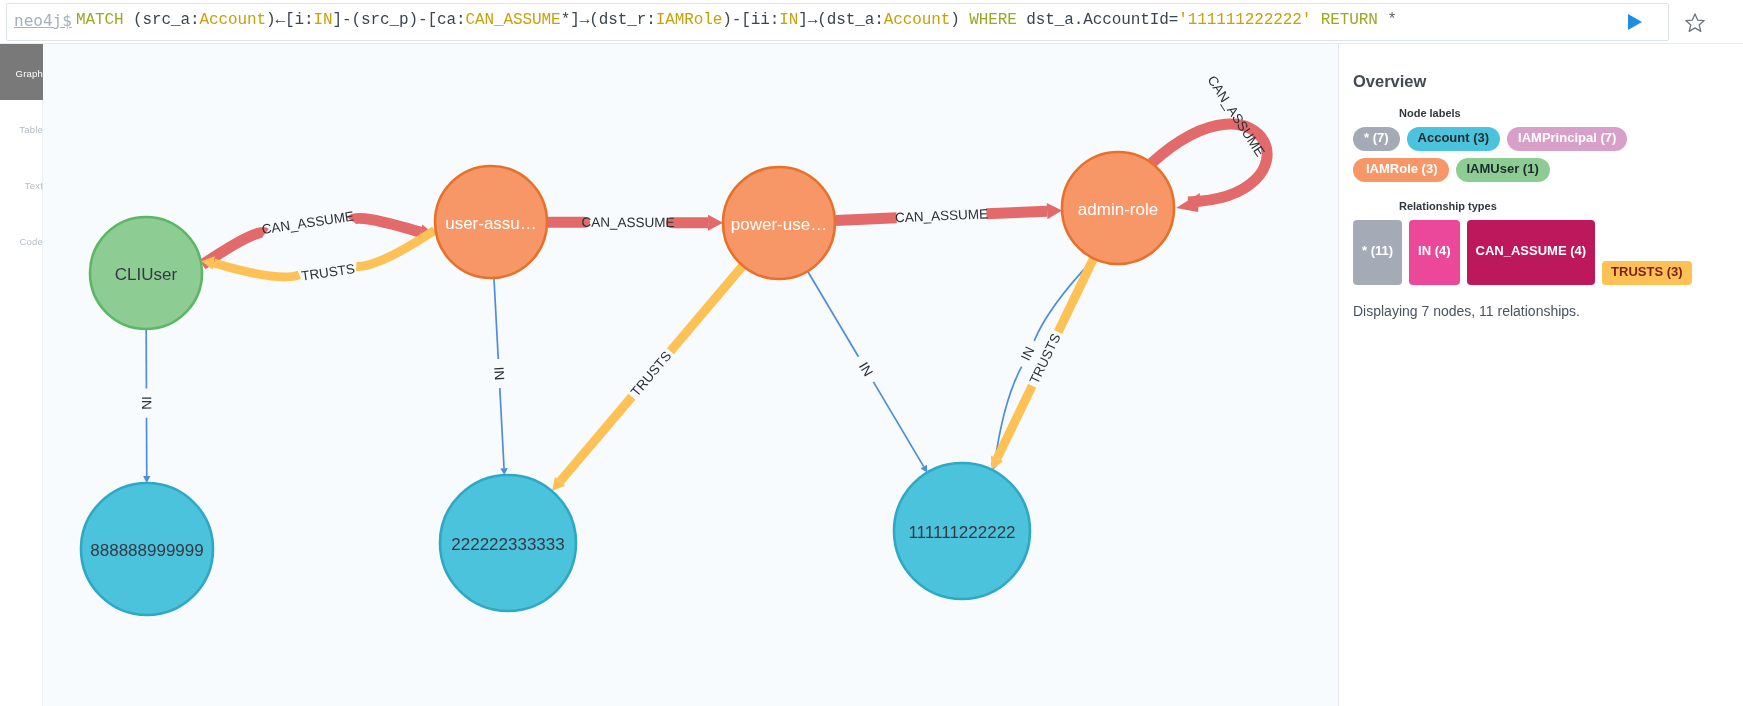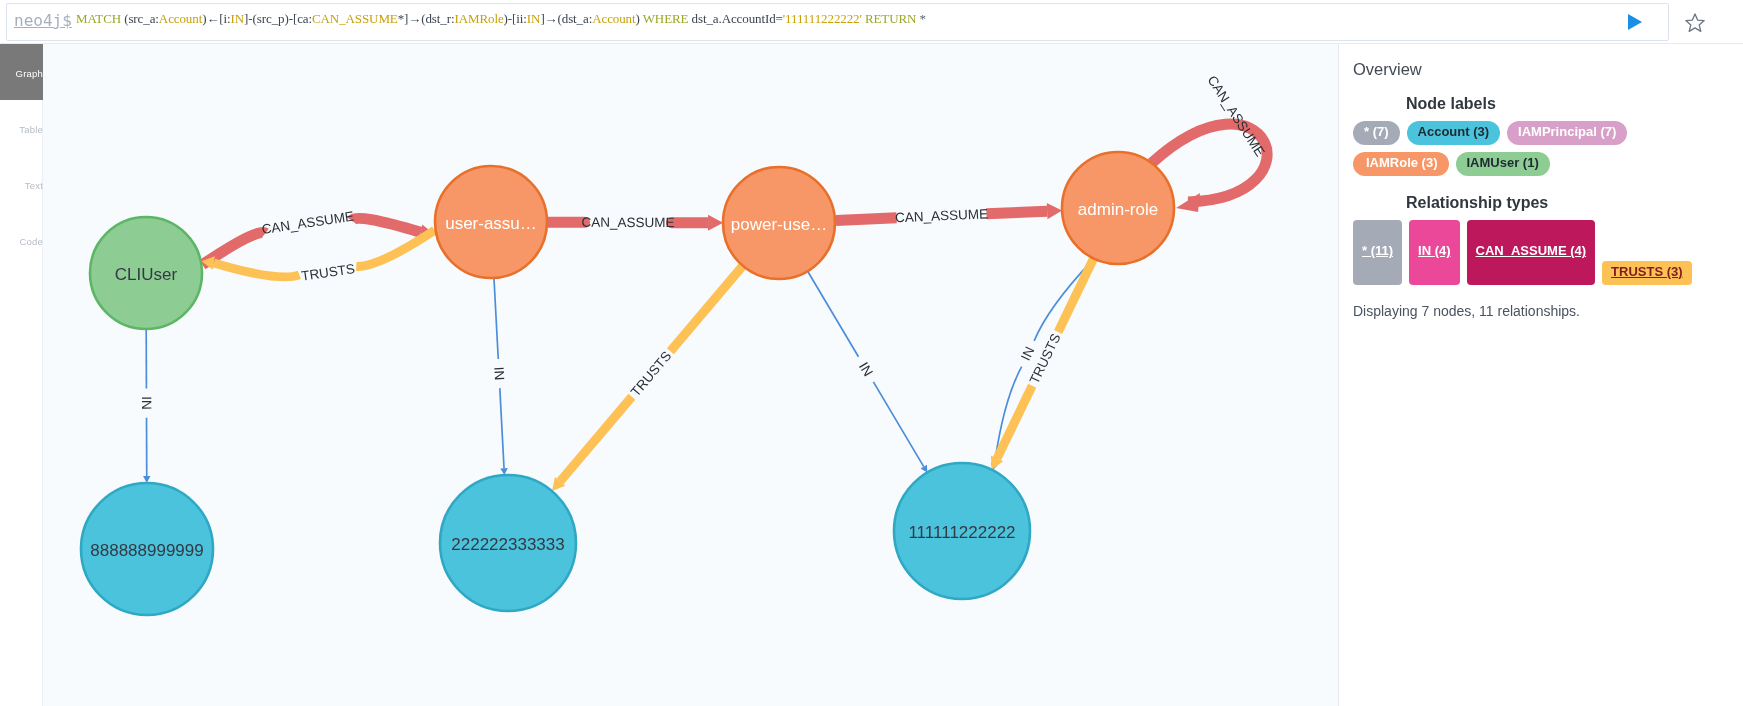--- a/index.html
+++ b/index.html
@@ -44,22 +44,22 @@
     font-family: "DejaVu Sans Mono", monospace;
     font-size: 16px;
     color: #a5b0bd;
     letter-spacing: 0px;
     white-space: nowrap;
     text-decoration: underline;
   }
   .query {
     position: absolute;
     left: 76px; top: 11px;
-    font-family: Liberation Serif, serif;
-    font-size: 13px;
+    font-family: Liberation Mono, monospace;
+    font-size: 16px;
     white-space: nowrap;
     letter-spacing: -0.1px;
     color: #3b4552;
   }
   .kw   { color: #9aa824; }
   .lbl  { color: #c7a10a; }
   .rel  { color: #c7a10a; }
   .str  { color: #c7a10a; }
   .op   { color: #5c6670; }
   .paren{ color: #3b4552; }
@@ -147,28 +147,28 @@
     width: 405px;
     height: 662px;
     background: #ffffff;
     border-left: 1px solid #e3e8ee;
     box-sizing: border-box;
     padding: 16px 18px 0 14px;
   }
   .ov-title {
     font-size: 16.5px;
     color: #424a53;
-    margin: 0 0 16px 0;
-    font-weight: 400;
+    margin: 12px 0 16px 0;
+    font-weight: 700;
   }
   .ov-section {
-    font-size: 16px;
+    font-size: 11px;
     font-weight: bold;
     color: #31373e;
-    margin: 0 0 8px 15px;
+    margin: 0 0 8px 8px;
     padding-left: 38px;
   }
   .chip-row {
     display: flex;
     flex-wrap: wrap;
     gap: 7px 7px;
     margin-bottom: 18px;
     max-width: 380px;
   }
   .chip {
@@ -179,21 +179,20 @@
     color: #2d2d2d;
     padding: 4px 11px 5px 11px;
     border-radius: 14px;
     white-space: nowrap;
     cursor: pointer;
     line-height: 1.15;
   }
   .chip.rel-chip {
     border-radius: 4px;
     padding: 4px 9px 5px 9px;
-    text-decoration: underline;
   }
   .ov-status {
     font-size: 14px;
     color: #4a5360;
     margin-top: 0;
   }
 </style>
 </head>
 <body>
 

